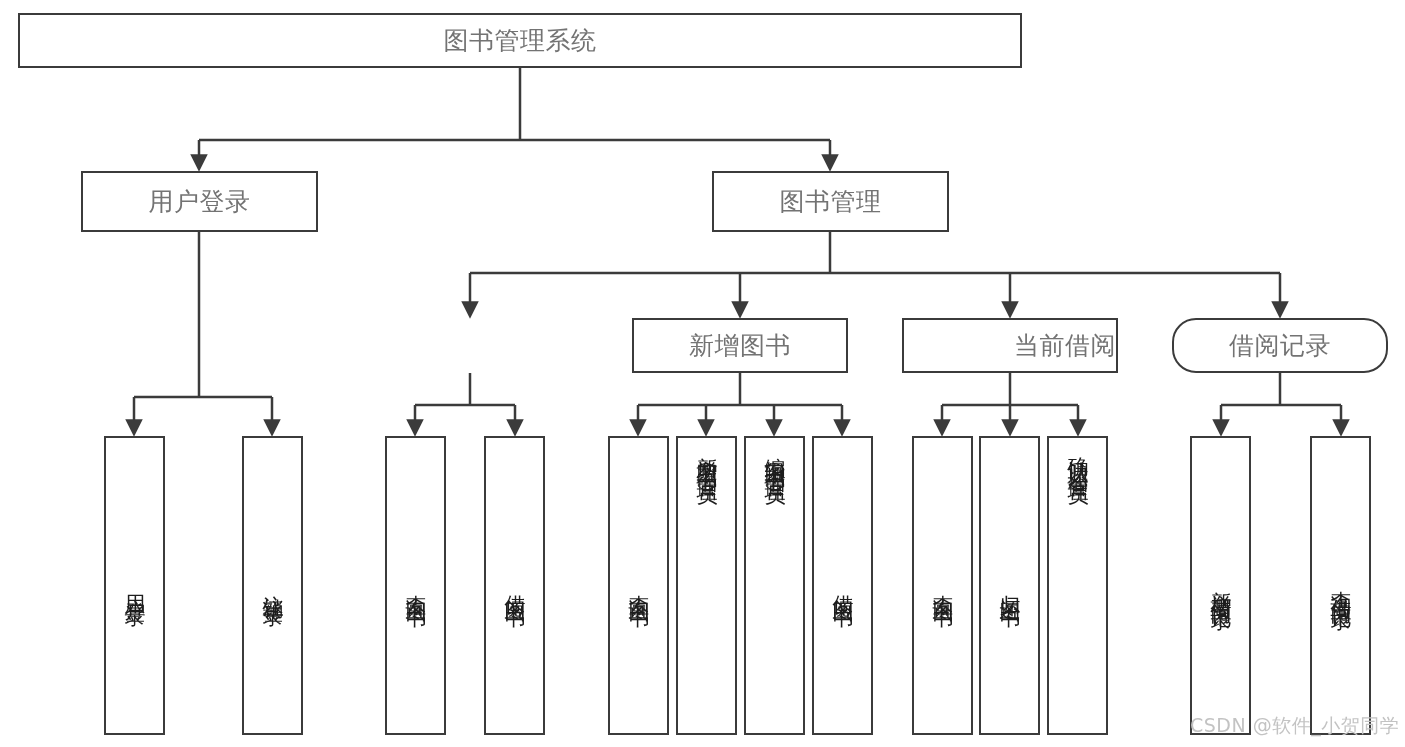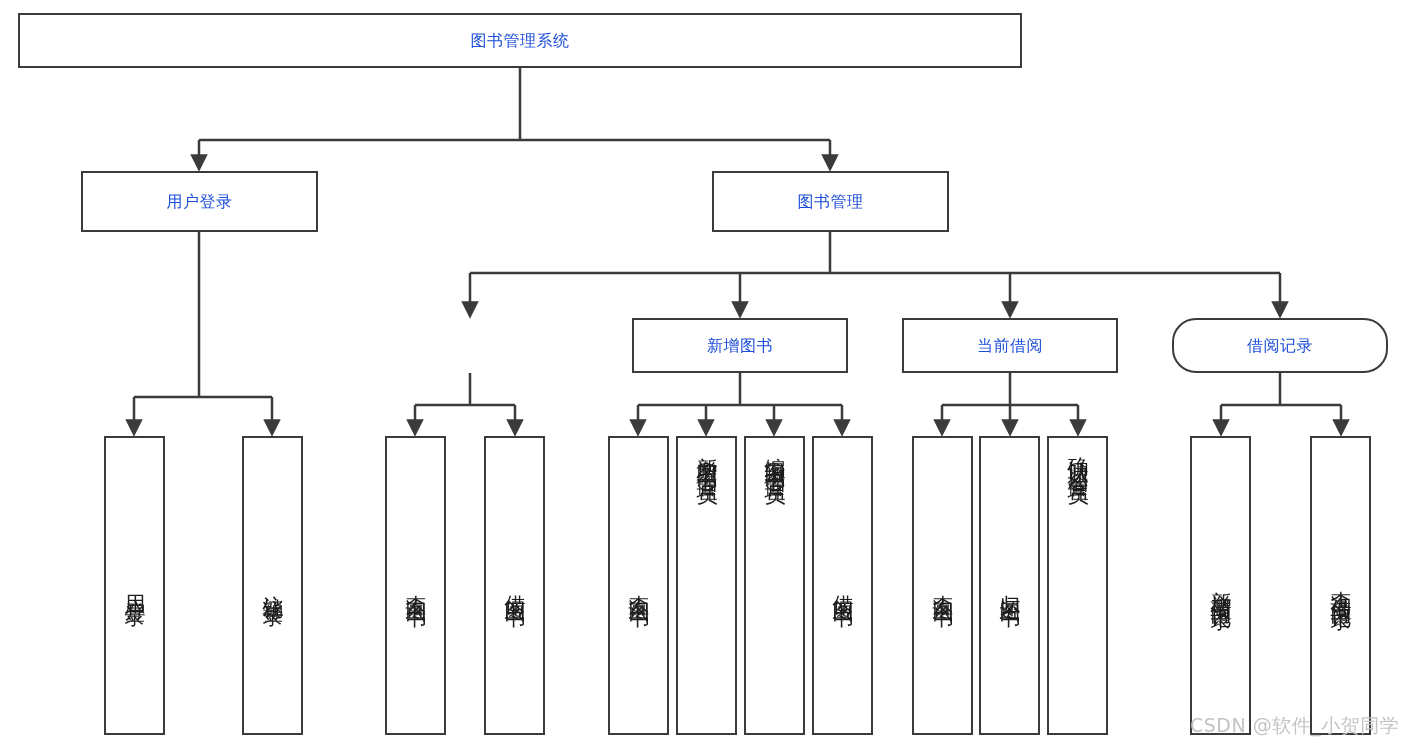--- a/index.html
+++ b/index.html
@@ -28,22 +28,22 @@
   .node-box {
     position: absolute;
     box-sizing: border-box;
     background: #ffffff;
     border: 2.5px solid #3b3b3b;
     display: flex;
     align-items: center;
     justify-content: center;
   }
   .node-label-h {
-    font-size: 16px;
-    color: #1d4ed8;
+    font-size: 25px;
+    color: #737373;
     line-height: 1.1;
     letter-spacing: 0.5px;
     white-space: nowrap;
     text-align: center;
   }
   .leaf-box {
     position: absolute;
     box-sizing: border-box;
     background: #ffffff;
     border: 2.5px solid #3b3b3b;
@@ -132,21 +132,21 @@
   <div class="node-box" style="left:81px; top:171px; width:237px; height:61px;">
     <span class="node-label-h">用户登录</span>
   </div>
   <div class="node-box" style="left:712px; top:171px; width:237px; height:61px;">
     <span class="node-label-h">图书管理</span>
   </div>
 
   <div class="node-box" style="left:632px; top:318px; width:216px; height:55px;">
     <span class="node-label-h">新增图书</span>
   </div>
-  <div class="node-box" style="left:902px; top:318px; width:216px; height:55px;">
+  <div class="node-box" style="left:902px; top:318px; width:216px; height:55px;justify-content:flex-end;">
     <span class="node-label-h">当前借阅</span>
   </div>
   <div class="node-box" style="left:1172px; top:318px; width:216px; height:55px;border-radius:24px;">
     <span class="node-label-h">借阅记录</span>
   </div>
 
   <div class="leaf-box center-v" style="left:104px; top:436px; width:61px; height:299px;">
     <span class="node-label-v">用户登录</span>
   </div>
   <div class="leaf-box center-v" style="left:242px; top:436px; width:61px; height:299px;">

